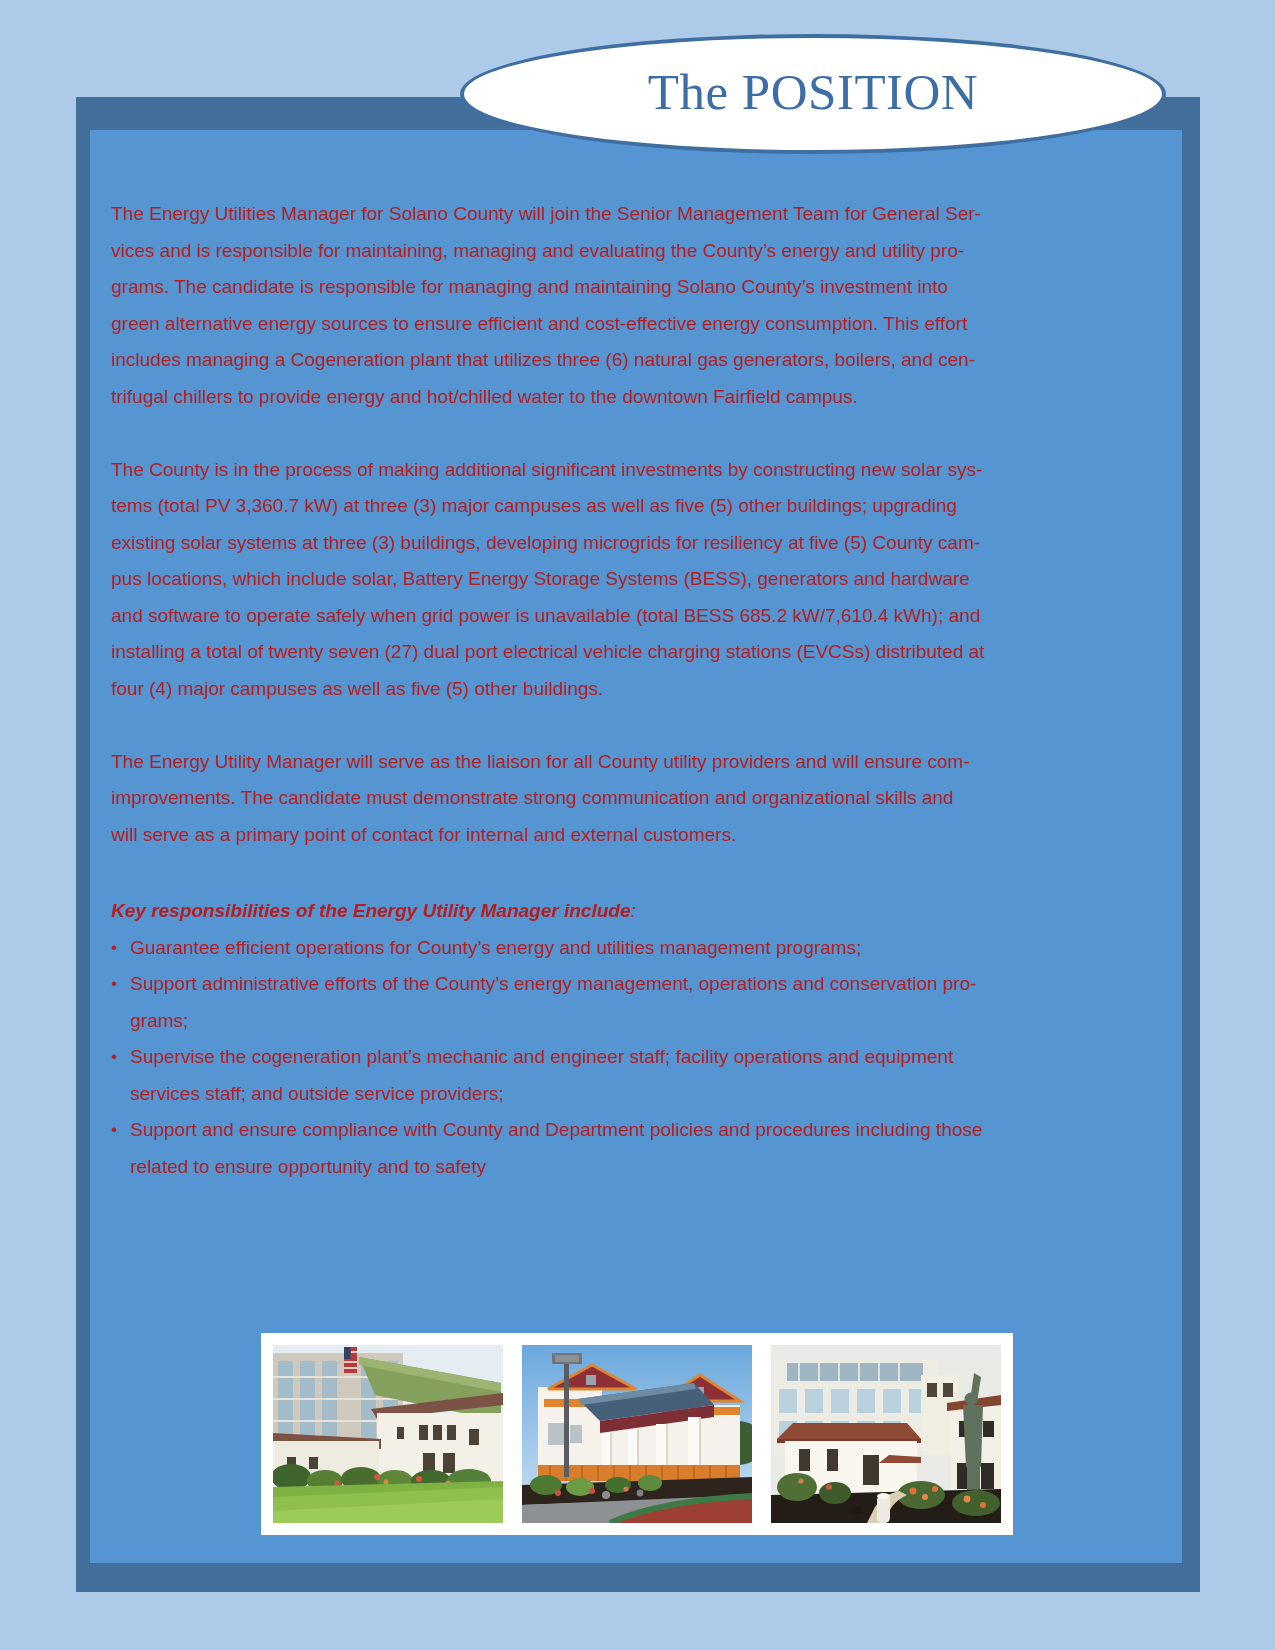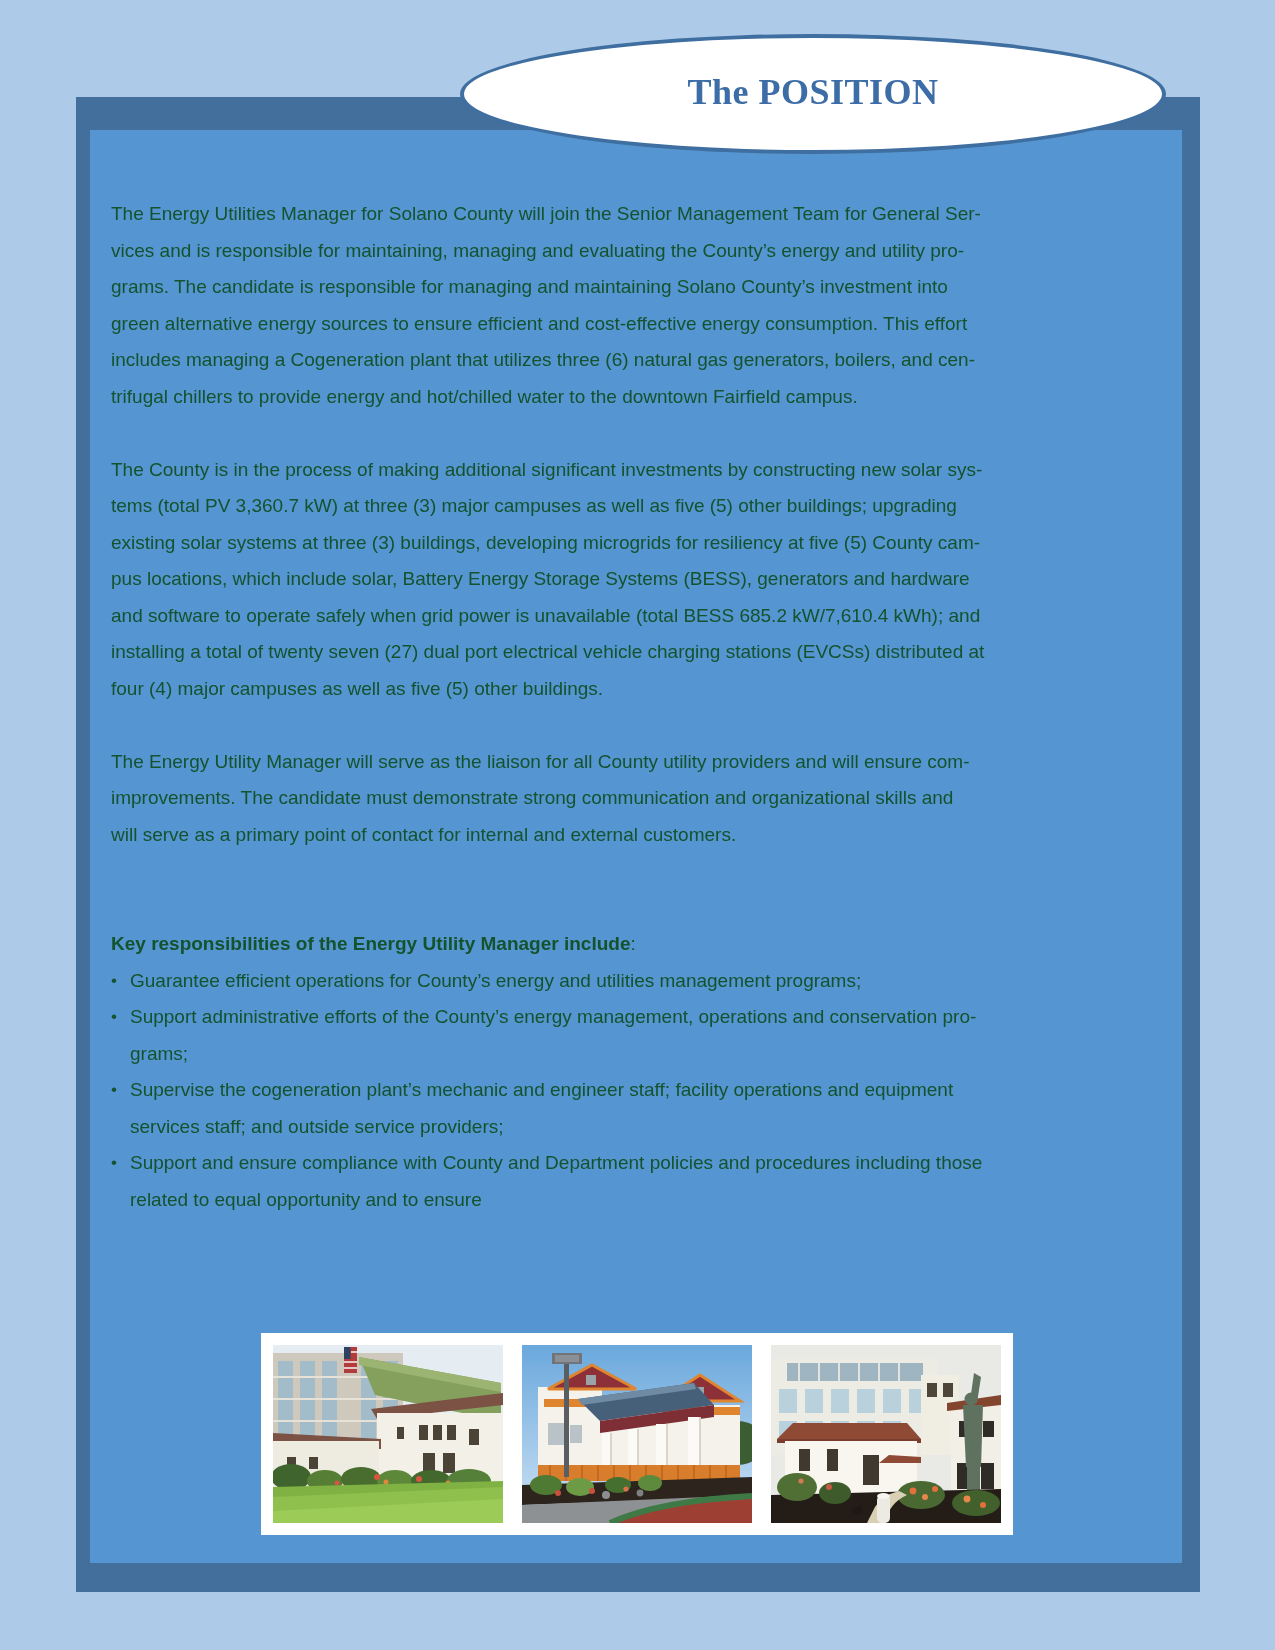--- a/index.html
+++ b/index.html
@@ -42,43 +42,44 @@
     background: #ffffff;
     border: 4px solid #3f6fa0;
     border-radius: 50%;
     z-index: 5;
     display: flex;
     align-items: center;
     justify-content: center;
   }
   .badge-title {
     font-family: "Liberation Serif", serif;
-    font-weight: 700;
-    font-size: 36px;
+    font-weight: 400;
+    font-size: 51px;
     letter-spacing: 0.5px;
     color: #3d6da6;
     padding-bottom: 4px;
   }
   .content {
     position: absolute;
     left: 111px;
     top: 196px;
     width: 1062px;
-    color: #14532d;
+    color: #b91c1c;
     font-size: 19px;
     line-height: 36.5px;
     z-index: 2;
   }
   .para { margin: 0 0 36.5px 0; }
   .para:last-of-type { margin-bottom: 0; }
   .line { white-space: nowrap; }
   .resp-heading {
-    margin-top: 73px;
+    margin-top: 40px;
     font-weight: 700;
     white-space: nowrap;
+    font-style: italic;
   }
   .bullets { margin: 0; padding: 0; }
   .bullet {
     display: flex;
     align-items: flex-start;
   }
   .bullet .dot {
     flex: 0 0 19px;
     font-size: 17px;
   }
@@ -162,21 +163,21 @@
           <span class="dot">•</span>
           <div class="blines">
             <div class="line">Supervise the cogeneration plant’s mechanic and engineer staff; facility operations and equipment</div>
             <div class="line">services staff; and outside service providers;</div>
           </div>
         </div>
         <div class="bullet">
           <span class="dot">•</span>
           <div class="blines">
             <div class="line">Support and ensure compliance with County and Department policies and procedures including those</div>
-            <div class="line">related to equal opportunity and to ensure</div>
+            <div class="line">related to ensure opportunity and to safety</div>
           </div>
         </div>
       </div>
   </div>
 
   <div class="photo-strip">
 
     <div class="photo photo-1">
       <svg viewBox="0 0 230 178">
         <rect width="230" height="178" fill="#e6edf2"></rect>

